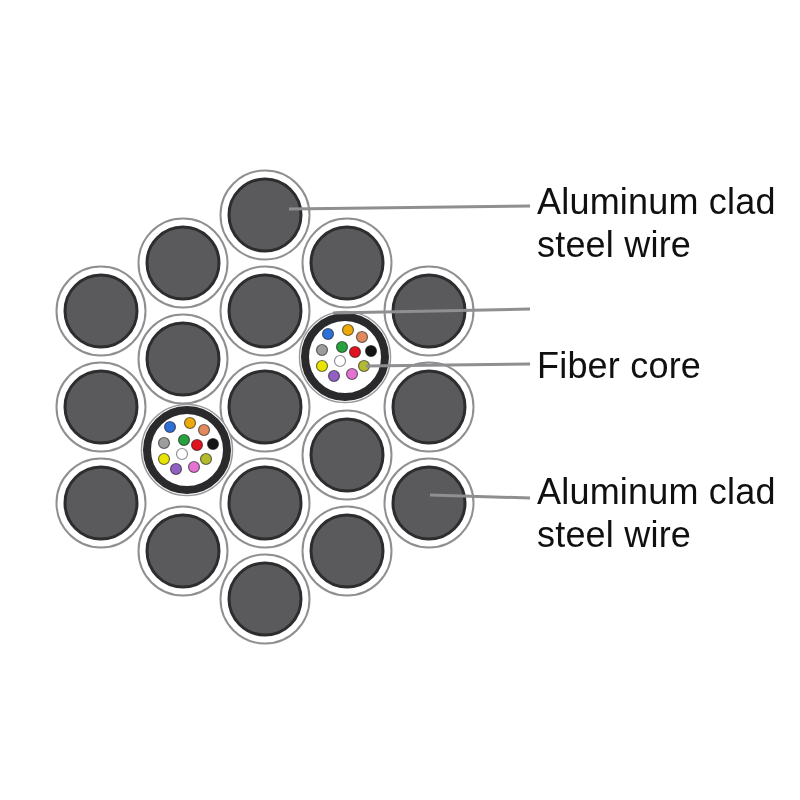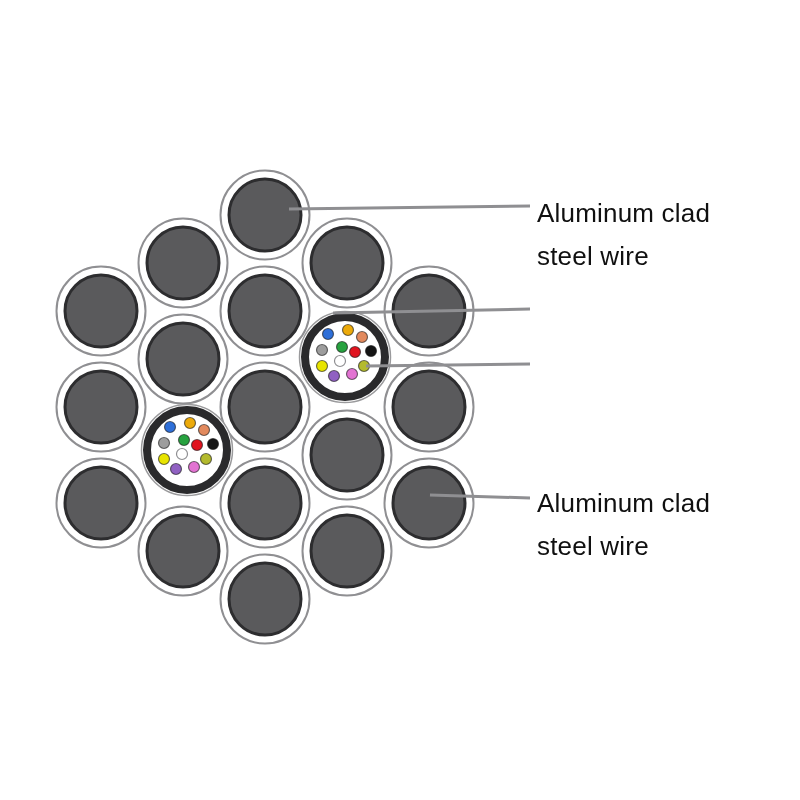--- a/index.html
+++ b/index.html
@@ -17,26 +17,25 @@
   }
   #diagram-svg {
     position: absolute;
     left: 0;
     top: 0;
     width: 800px;
     height: 800px;
   }
   .label {
     position: absolute;
-    font-size: 26px;
+    font-size: 36px;
     line-height: 43px;
     letter-spacing: 0.2px;
     color: #101010;
     white-space: pre-line;
-    margin-top: 12px;
   }
   
   .label-aluminum-top   { left: 537px; top: 180px; }
   .label-ss-tube        { left: 537px; top: 287px; }
   .label-fiber-core     { left: 537px; top: 344px; }
   .label-aluminum-bottom{ left: 537px; top: 470px; }
 </style>
 </head>
 <body style="background: rgb(255, 255, 255);">
 
@@ -145,16 +144,17 @@
       <line x1="289" y1="209" x2="530" y2="206" stroke="#8f8f92" stroke-width="3"></line>
       <line x1="333" y1="313" x2="530" y2="309" stroke="#8f8f92" stroke-width="3"></line>
       <line x1="366" y1="366" x2="530" y2="364" stroke="#8f8f92" stroke-width="3"></line>
       <line x1="430" y1="495" x2="530" y2="498" stroke="#8f8f92" stroke-width="3"></line>
     </svg>
 
   <div class="label label-aluminum-top" style="color: rgb(16, 16, 16);">Aluminum clad
 steel wire</div>
 
 
+  <div class="label label-fiber-core" style="color: rgb(16, 16, 16);">Fiber core</div>
 
   <div class="label label-aluminum-bottom" style="color: rgb(16, 16, 16);">Aluminum clad
 steel wire</div>
 </div>
 
 </body></html>

